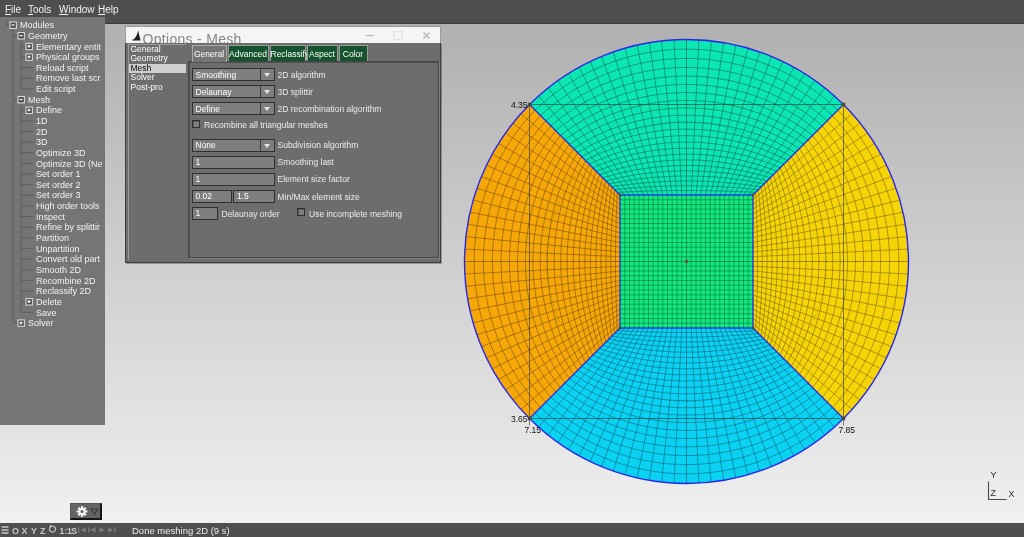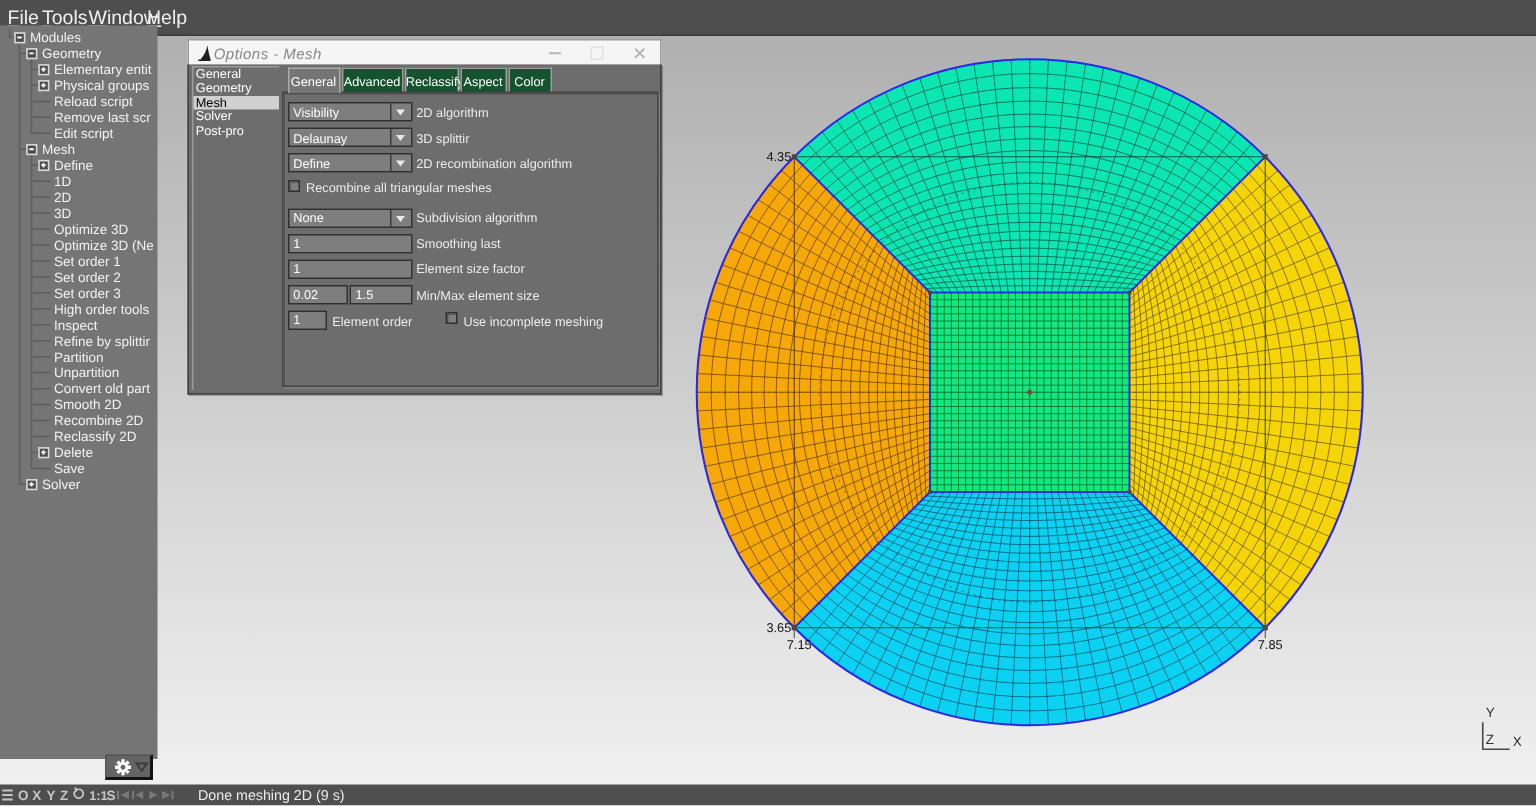--- a/index.html
+++ b/index.html
@@ -1,24 +1,24 @@
 <!DOCTYPE html>
 <html><head><meta charset="utf-8">
 <style>
 * { margin:0; padding:0; box-sizing:border-box; }
 html,body { width:1024px; height:537px; overflow:hidden; font-family:"Liberation Sans",sans-serif; }
 #page { position:relative; width:1024px; height:537px; background:linear-gradient(#adadad,#f2f2f2); }
-#menubar { position:absolute; left:0; top:0; width:1024px; height:24px; background:#4e4e4e; border-bottom:1px solid #3a3a3a; color:#f0f0f0; font-size:13px; }
+#menubar { position:absolute; left:0; top:0; width:1024px; height:24px; background:#4e4e4e; border-bottom:1px solid #3a3a3a; color:#f0f0f0; font-size:10px; }
 #menubar span { position:absolute; top:3.5px; }
 #menubar u { text-decoration:underline; text-underline-offset:1px; }
-#treepanel { position:absolute; left:0; top:17px; width:105px; height:489px; background:#757575;text-align:center; }
+#treepanel { position:absolute; left:0; top:17px; width:105px; height:408px; background:#757575;text-align:center; }
 #statusbar { position:absolute; left:0; top:523px; width:1024px; height:14px; background:#4f4f4f; color:#c9c9c9; font-size:10px; }
 #dialog { position:absolute; left:124.5px; top:26px; width:316.5px; height:237px; }
 #dtitle { position:absolute; left:0; top:0; width:316.5px; height:17px; background:#f5f5f5; border:1px solid #9b9b9b; border-bottom:none; }
-#dtitle .t { position:absolute; left:17px; top:4px; font-size:10px; color:#878787; letter-spacing:0.3px;font-style:italic; }
+#dtitle .t { position:absolute; left:17px; top:4px; font-size:14px; color:#878787; letter-spacing:0.3px; }
 #dbody { position:absolute; left:0; top:17px; width:316.5px; height:220px; background:#6d6d6d; border:1px solid #3e3e3e; border-top:none; box-shadow:1px 1px 0 rgba(0,0,0,0.28); }
 #dlist { position:absolute; left:2px; top:1px; width:58px; height:216px; border-left:1px solid #9a9a9a; border-top:1px solid #9a9a9a; font-size:8.5px; color:#fff; }
 #dlist div { height:9.4px; line-height:9.6px; padding-left:2px; white-space:nowrap; }
 #dlist .sel { background:#d0d0d0; color:#000; }
 #dcontent { position:absolute; left:62px; top:18px; width:251px; height:197px; border:1px solid #454545; box-shadow:inset 1px 1px 0 rgba(0,0,0,0.25), 1px 1px 0 rgba(255,255,255,0.15); }
 .tab { position:absolute; top:2px; height:16.5px; background:#14532d; border:1px solid #9a9a9a; border-bottom:none; color:#fff; font-size:8.5px; text-align:center; line-height:16px; }
 .tab.act { background:#757575; border-color:#aaa; height:17.5px; top:1.5px; z-index:3; }
 .dd,.inp { position:absolute; height:13px; background:#7e7e7e; border:1px solid #303030; color:#fff; font-size:8.5px; line-height:11px; }
 .inp { padding-left:3px; }
 .dd .ddt { position:absolute; left:3px; top:0.5px; }
@@ -230,21 +230,21 @@
           <div>Solver</div>
           <div>Post-pro</div>
 </div>
 <div class="tab act" style="left:66px;width:35px">General</div>
 <div class="tab" style="left:102px;width:41px">Advanced</div>
 <div class="tab" style="left:144px;width:36px">Reclassify</div>
 <div class="tab" style="left:181px;width:31px">Aspect</div>
 <div class="tab" style="left:213px;width:29px">Color</div>
 <div id="dcontent"></div>
 <div class="dd" style="left:66px;top:25px;width:83px">
-          <span class="ddt">Visibility</span>
+          <span class="ddt">Smoothing</span>
           <span class="ddsep"></span>
           <span class="dda"></span>
         </div>
 <div class="wl" style="left:152px;top:26.5px">2D algorithm</div>
 <div class="dd" style="left:66px;top:42px;width:83px">
           <span class="ddt">Delaunay</span>
           <span class="ddsep"></span>
           <span class="dda"></span>
         </div>
 <div class="wl" style="left:152px;top:43.5px">3D splittir</div>
@@ -263,18 +263,18 @@
         </div>
 <div class="wl" style="left:152px;top:97px">Subdivision algorithm</div>
 <div class="inp" style="left:66px;top:112.5px;width:83px">1</div>
 <div class="wl" style="left:152px;top:114px">Smoothing last</div>
 <div class="inp" style="left:66px;top:129.5px;width:83px">1</div>
 <div class="wl" style="left:152px;top:131px">Element size factor</div>
 <div class="inp" style="left:66px;top:147px;width:40px">0.02</div>
 <div class="inp" style="left:107.5px;top:147px;width:41.5px">1.5</div>
 <div class="wl" style="left:152px;top:148.5px">Min/Max element size</div>
 <div class="inp" style="left:66px;top:164px;width:26px">1</div>
-<div class="wl" style="left:96px;top:165.5px">Element order</div>
+<div class="wl" style="left:96px;top:165.5px">Delaunay order</div>
 <div class="cb" style="left:171.5px;top:165px"></div>
 <div class="wl" style="left:183.5px;top:165.5px">Use incomplete meshing</div>
 </div>
 </div>
 
 </div>
 </body></html>

